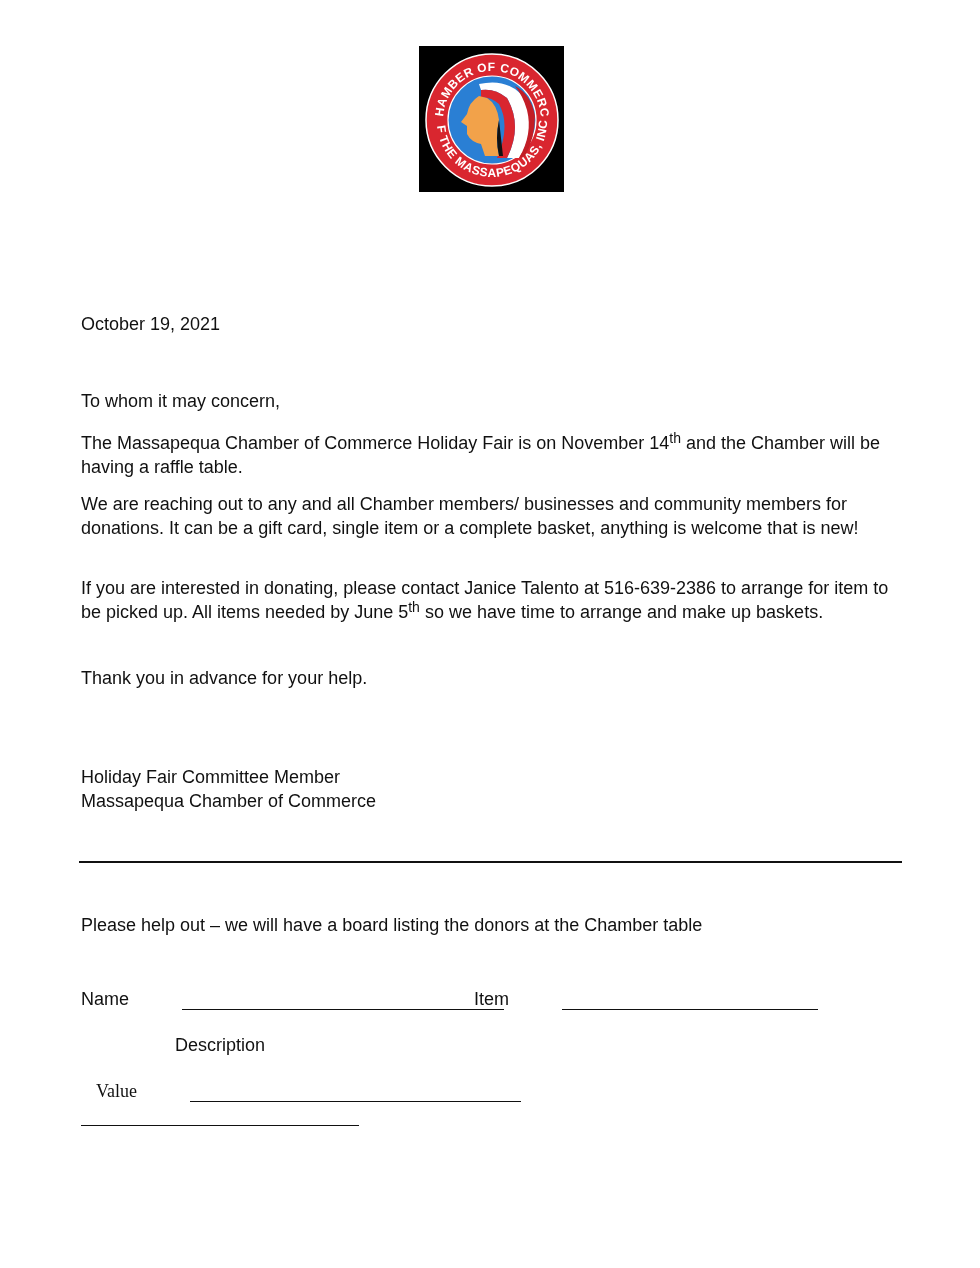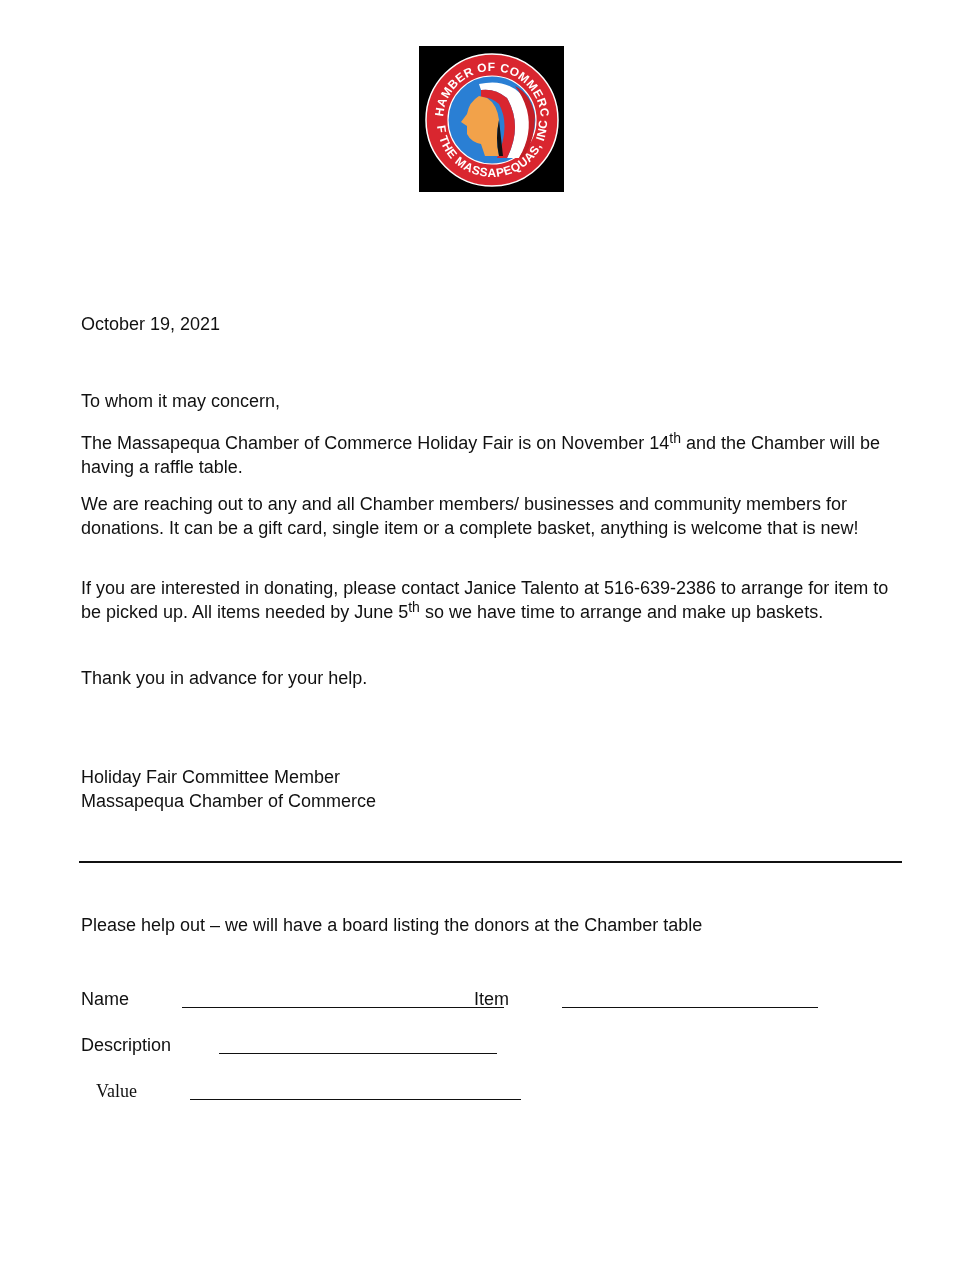--- a/index.html
+++ b/index.html
@@ -13,21 +13,21 @@
       left: 419px; top: 46px; width: 145px; height: 146px; background: #000000;
     }
     .logo svg { display: block; }
     .line { left: 81px; line-height: 24px; white-space: nowrap; }
     .para { left: 81px; width: 830px; line-height: 24px; }
     sup { font-size: 14px; line-height: 0; vertical-align: 6px; }
     .rule {
       left: 79px; top: 861px; width: 823px; height: 0;
       border-top: 2.5px solid #111111;
     }
-    .field { display: flex; align-items: flex-start; line-height: 24px; gap: 48px; }
+    .field { display: flex; align-items: center; line-height: 24px; gap: 48px; }
     .blank {
       display: inline-block; border-bottom: 1.5px solid #111111; height: 20px;
     }
   </style>
 </head>
 <body>
 
 <div class="abs logo">
   <svg width="145" height="146" viewBox="0 0 145 146">
     <defs>
@@ -73,20 +73,20 @@
 <div class="abs line" style="top:913px;">Please help out – we will have a board listing the donors at the Chamber table</div>
 
 <div class="abs field" style="left:81px; top:987px;">
   <span>Name</span>
   <span class="blank" style="width:322px; margin-left:5px;"></span>
 </div>
 <div class="abs field" style="left:474px; top:987px;">
   <span>Item</span>
   <span class="blank" style="width:256px; margin-left:5px;"></span>
 </div>
-<div class="abs field" style="left:81px; top:1033px;">
+<div class="abs field" style="left:81px; top:1033px;flex-direction:column;">
   <span>Description</span>
   <span class="blank" style="width:278px;"></span>
 </div>
 <div class="abs field" style="left:96px; top:1079px;font-family:Liberation Serif, serif;">
   <span>Value</span>
   <span class="blank" style="width:331px; margin-left:5px;"></span>
 </div>
 
 </body></html>

